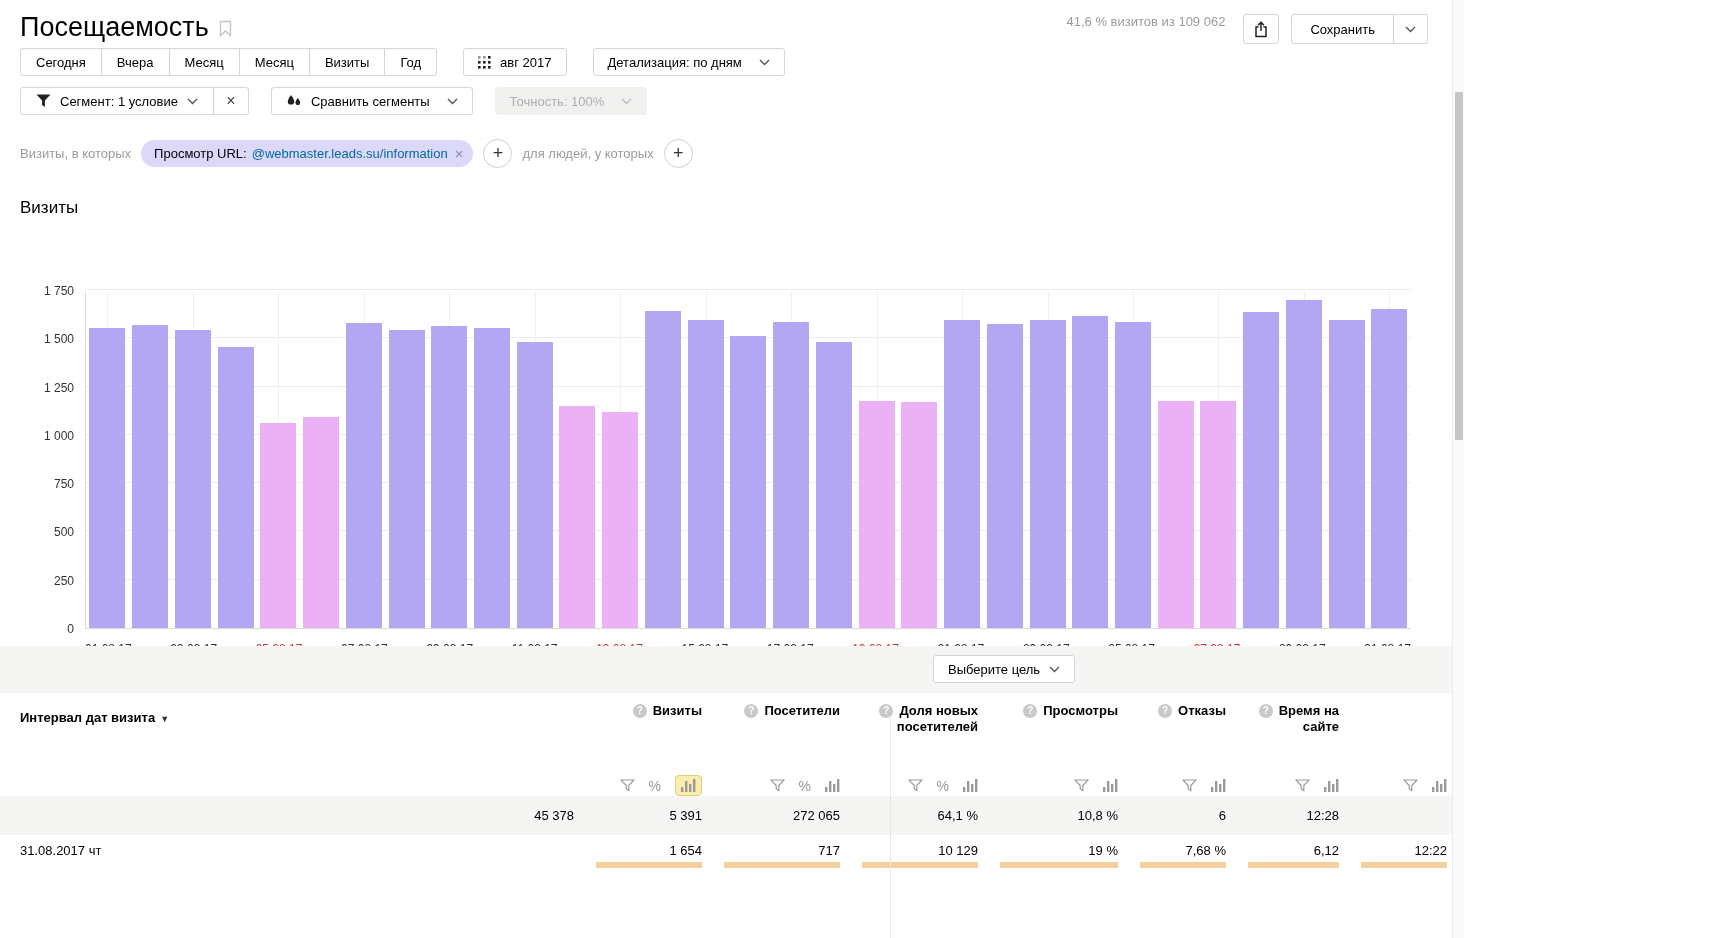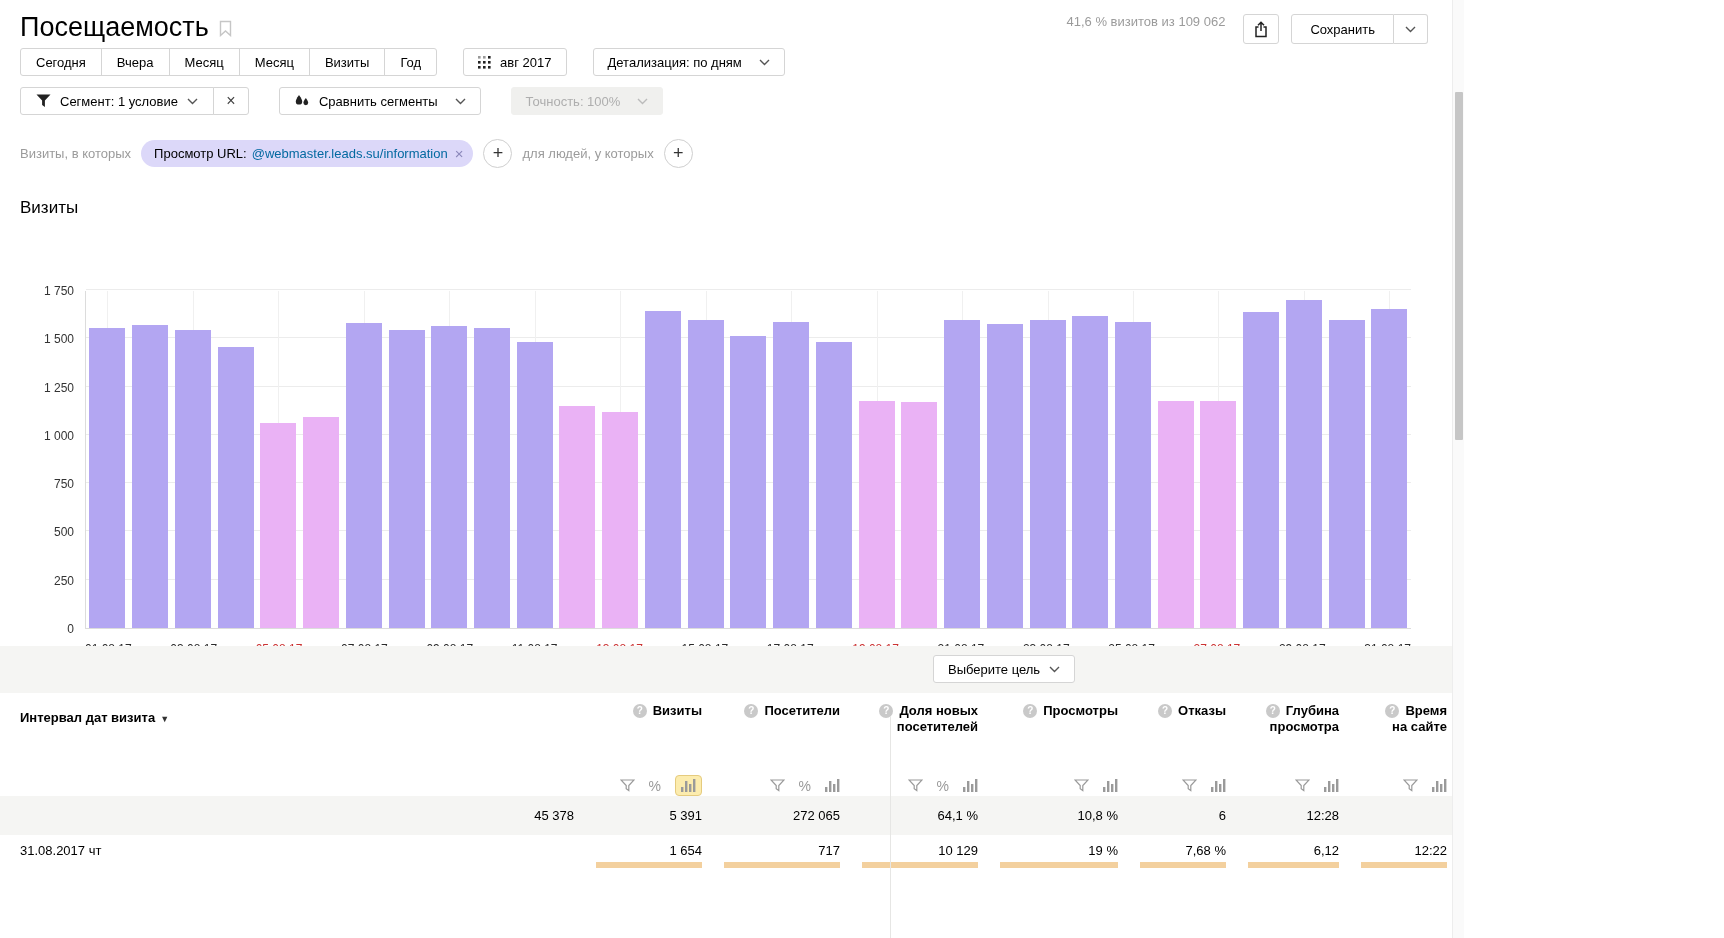--- a/index.html
+++ b/index.html
@@ -17,21 +17,21 @@
     display:flex; align-items:center; justify-content:center; cursor:pointer; }
   .save-group { display:flex; }
   .btn { height:30px; border:1px solid #d5d5d5; background:#fff; font-size:13px;
     display:flex; align-items:center; justify-content:center; cursor:pointer;
     font-family:"Liberation Sans", sans-serif; }
   .save-main { padding:0 18px; border-radius:3px 0 0 3px; }
   .save-caret { width:34px; border-left:none; border-radius:0 3px 3px 0; }
 
   
   .row1 { display:flex; gap:26px; margin:8px 0 0 20px; }
-  .row2 { display:flex; gap:30px; margin:11px 0 0 20px; }
+  .row2 { display:flex; gap:22px; margin:11px 0 0 20px; }
   .tab-group { display:flex; }
   .tab-group .btn { height:28px; padding:0 15px; margin-left:-1px; border-radius:0; }
   .tab-group .btn:first-child { margin-left:0; border-radius:3px 0 0 3px; }
   .tab-group .btn:last-child { border-radius:0 3px 3px 0; }
   .btn.single { height:28px; padding:0 14px; border-radius:3px; gap:9px; }
   .btn.disabled { background:#f0f0ee; border-color:#f0f0ee; color:#aeaeae; cursor:default; }
   .btn .chev { margin-left:8px; }
 
   
   .filters { display:flex; align-items:center; gap:10px; margin:24px 0 0 20px; }
@@ -390,21 +390,20 @@
       </span>
     </button>
   </div>
   <div class="cols thead" id="thead">
       <div class="th-first">Интервал дат визита<span class="sort-tri">▼</span></div>
       <div class="th"><span class="q">?</span><span>Визиты</span></div>
       <div class="th"><span class="q">?</span><span>Посетители</span></div>
       <div class="th"><span class="q">?</span><span>Доля новых посетителей</span></div>
       <div class="th"><span class="q">?</span><span>Просмотры</span></div>
       <div class="th"><span class="q">?</span><span>Отказы</span></div>
-      <div class="th"><span class="q">?</span><span>Глубина просмотра</span></div>
       <div class="th"><span class="q">?</span><span>Время на сайте</span></div>
     </div>
   <div class="cols ticons" id="ticons">
       <div></div>
       <div class="ti">
         <span class="tico">
           <svg width="15" height="13" viewBox="0 0 15 13">
             <path d="M1 1 h13 l-5.2 5.6 v5 l-2.6 -1.9 v-3.1 z" fill="none" stroke="#9a9a9a" stroke-width="1.2"></path>
           </svg>
         </span>

